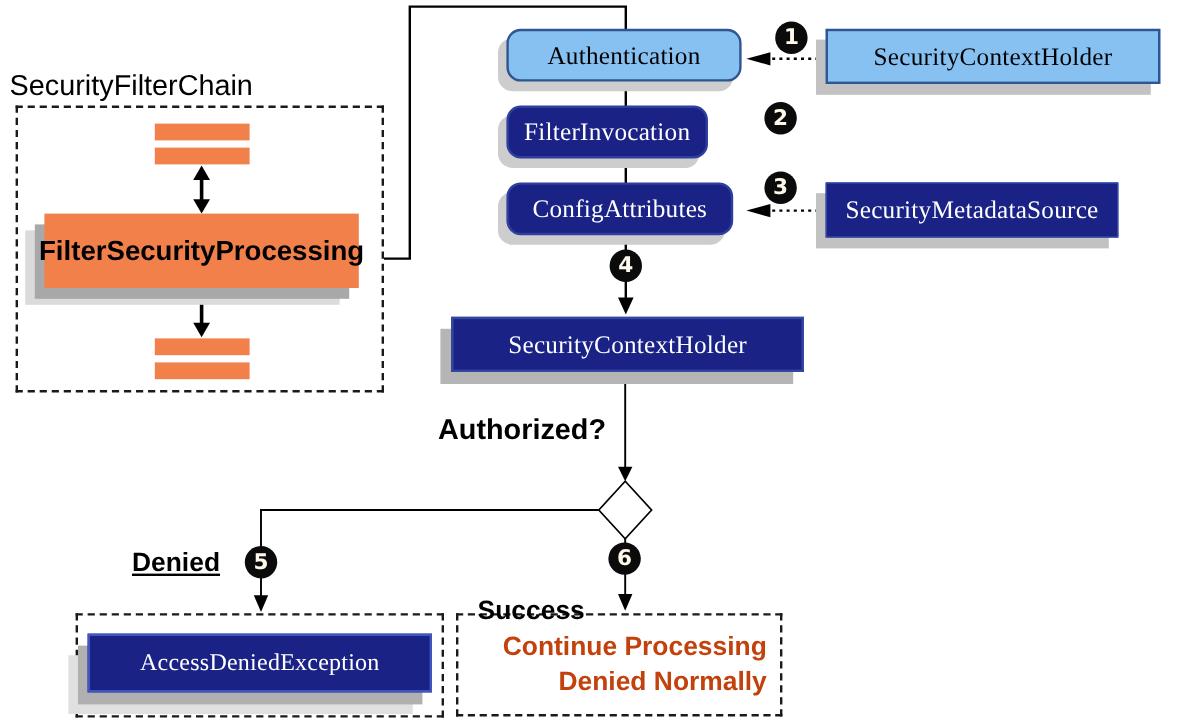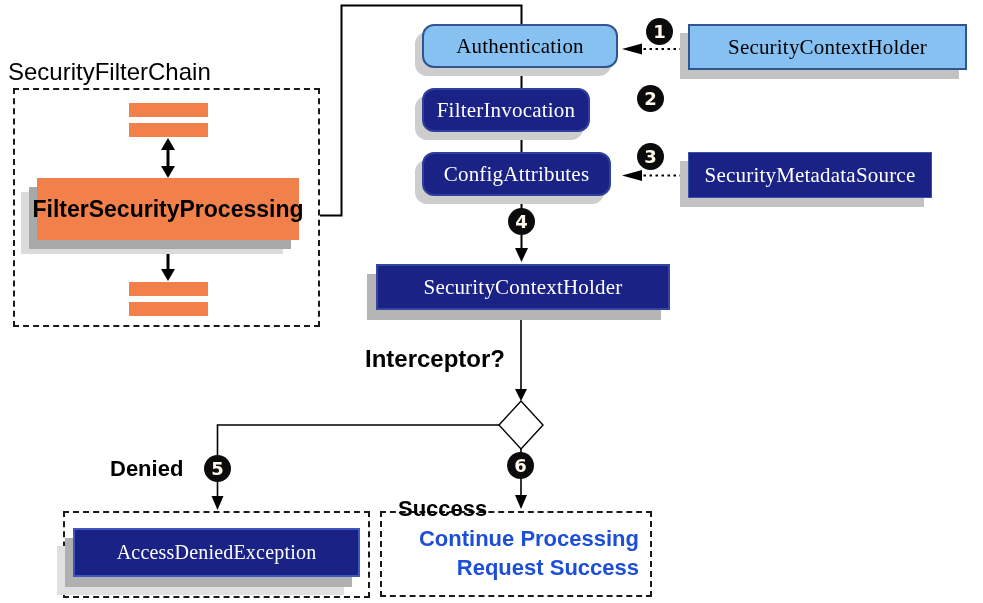--- a/index.html
+++ b/index.html
@@ -40,30 +40,30 @@
   .b-sch{left:688px;top:24px;width:279px;height:46px;font-size:21px;}
   .b-fi{left:422px;top:88px;width:168px;height:44px;font-size:21px;border:2px solid #2E3F9E;}
   .b-ca{left:422px;top:152px;width:189px;height:44px;font-size:21px;border:2px solid #2E3F9E;}
   .b-sms{left:688px;top:152px;width:244px;height:46px;font-size:21px;border:1px solid #3A50B0;}
   .b-adm{left:376px;top:264px;width:294px;height:46px;font-size:21px;border:2px solid #33479E;}
   .b-ade{left:73px;top:528px;width:287px;height:49px;font-size:20px;border:2px solid #4055BE;}
 
   
   .flabel{position:absolute;z-index:2;font-weight:bold;color:#000;}
   .l-auth{left:360px;top:345px;width:145px;font-size:24px;text-align:right;}
-  .l-denied{left:110px;top:456px;font-size:22px;}
+  .l-denied{left:110px;top:456px;font-size:22px;text-decoration:underline;}
   .l-success{left:398px;top:456px;font-size:22px;margin-top:40px;}
 
   
   .dashed-box{position:absolute;border:2px dashed #1a1a1a;box-sizing:border-box;z-index:1;}
   .d-denied{left:63px;top:511px;width:307px;height:87px;}
   .d-continue{left:380px;top:511px;width:272px;height:86px;}
   .continue-text{
     position:absolute;left:380px;top:524px;width:259px;z-index:2;
-    font-size:22px;line-height:29px;font-weight:bold;color:#1d4ed8;text-align:right;
+    font-size:22px;line-height:29px;font-weight:bold;color:#c2410c;text-align:right;
   }
 
   
   .step{
     position:absolute;z-index:3;width:27px;height:27px;border-radius:50%;
     background:#0b0b0b;color:#FFF9EC;font-size:18px;font-weight:bold;
     display:flex;align-items:center;justify-content:center;
     font-family:"DejaVu Sans",sans-serif;
   }
   .s1{left:646px;top:18px;}
@@ -127,31 +127,31 @@
   <div class="box lightblue shadow-md b-sch">SecurityContextHolder</div>
 
   <div class="box rounded navy shadow-sm b-fi">FilterInvocation</div>
 
   <div class="box rounded navy shadow-sm b-ca">ConfigAttributes</div>
 
   <div class="box navy shadow-md b-sms">SecurityMetadataSource</div>
 
   <div class="box navy shadow-lg b-adm">SecurityContextHolder</div>
 
-  <div class="flabel l-auth">Interceptor?</div>
+  <div class="flabel l-auth">Authorized?</div>
   <div class="flabel l-denied">Denied</div>
   <div class="flabel l-success">Success</div>
 
   <div class="dashed-box d-denied"></div>
   <div class="box navy shadow-dbl b-ade">AccessDeniedException</div>
 
   <div class="dashed-box d-continue"></div>
   <div class="continue-text">
     <div>Continue Processing</div>
-    <div>Request Success</div>
+    <div>Denied Normally</div>
   </div>
 
   <div class="step s1">1</div>
   <div class="step s2">2</div>
   <div class="step s3">3</div>
   <div class="step s4">4</div>
   <div class="step s5">5</div>
   <div class="step s6">6</div>
 
 </div>

